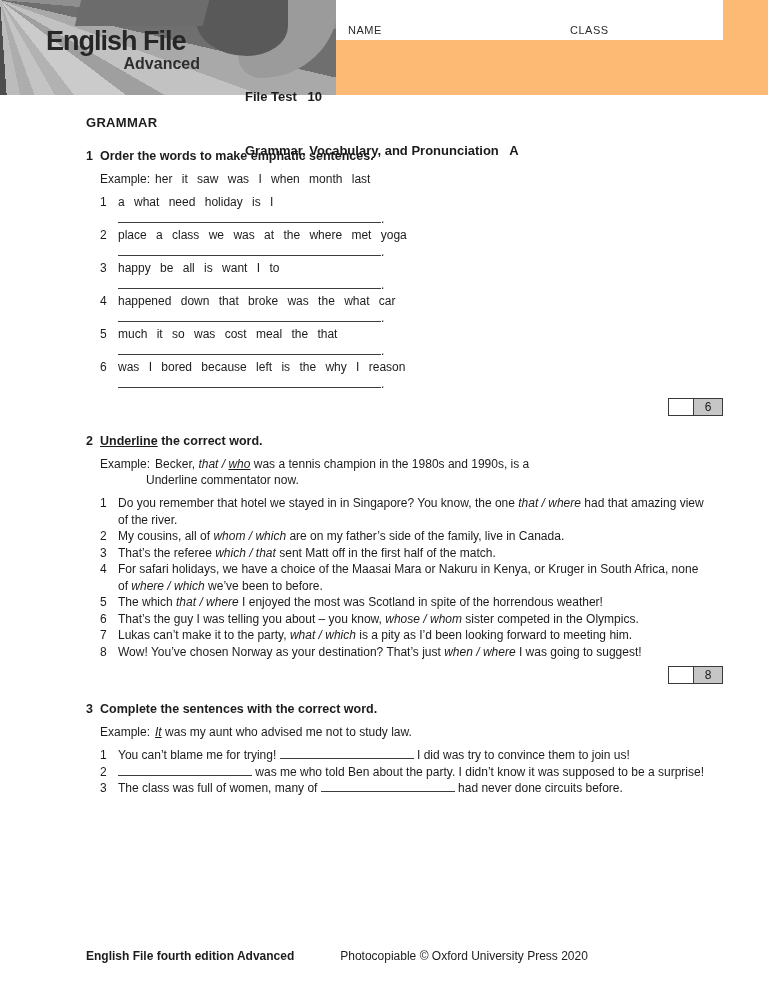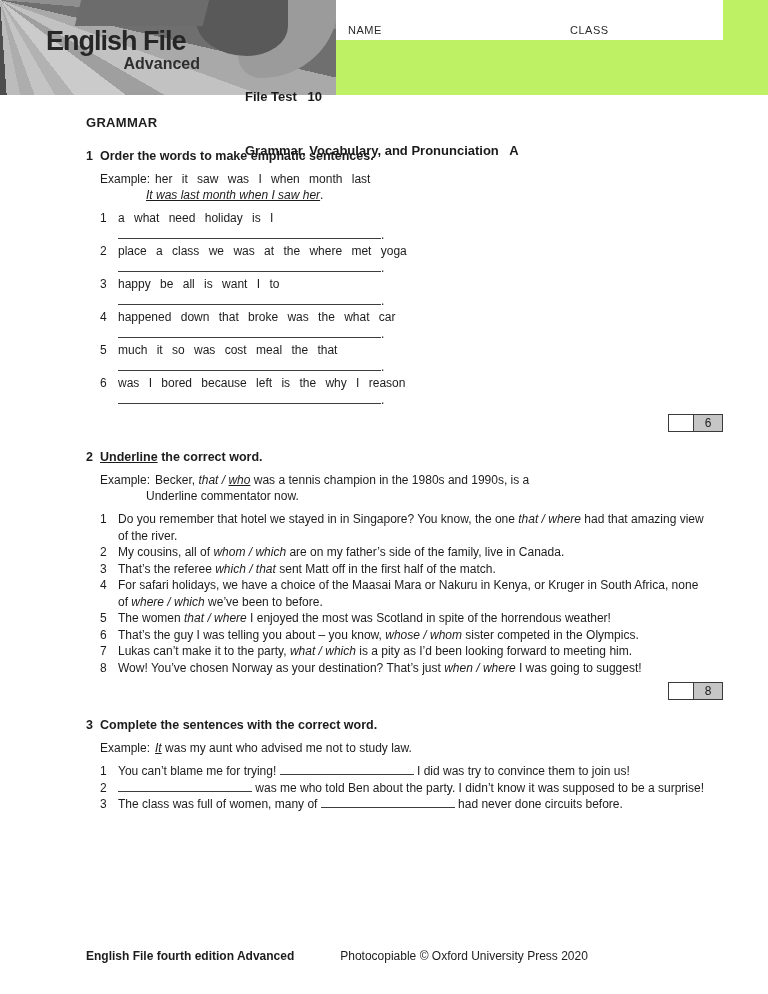--- a/index.html
+++ b/index.html
@@ -4,21 +4,21 @@
 <style>
   * { margin:0; padding:0; box-sizing:border-box; }
   html,body { background:#e8e8e8; }
   .page {
     position:relative; width:768px; height:994px; margin:0 auto;
     background:#ffffff; color:#1c1c1c;
     font-family:"Liberation Sans", sans-serif; font-size:12px; line-height:16px;
     overflow:hidden;
   }
   
-  .header { position:absolute; left:0; top:0; width:768px; height:95px; background:#bef264; }
+  .header { position:absolute; left:0; top:0; width:768px; height:95px; background:#fdba74; }
   .logo-fan {
     position:absolute; left:0; top:0; width:336px; height:95px; overflow:hidden;
     background: conic-gradient(from 90deg at 0px 0px,
       #8f8f8f 0deg 5deg,
       #6f6f6f 5deg 13deg,
       #a9a9a9 13deg 20deg,
       #c2c2c2 20deg 30deg,
       #9f9f9f 30deg 37deg,
       #cbcbcb 37deg 52deg,
       #b2b2b2 52deg 60deg,
@@ -102,23 +102,20 @@
 
     <div class="sechead">
       <span class="secnum">1</span>
       <span>Order the words to make emphatic sentences.</span>
     </div>
 
     <div class="example">
       <div>
         <span class="exlabel">Example:</span><span class="wsp">her it saw was I when month last</span>
       </div>
-      <div class="exans-row">
-        <span class="ans">It was last month when I saw her</span><span>.</span>
-      </div>
     </div>
 
     <div class="item1">
       <span class="inum">1</span>
       <div class="ibody">
         <div class="wsp">a what need holiday is I</div>
         <div class="blankrow"><span class="blank blank-l"></span><span>.</span></div>
       </div>
     </div>
     <div class="item1">
@@ -185,21 +182,21 @@
     <div class="item2">
       <span class="inum">3</span>
       <div class="ibody2"><span>That’s the referee </span><span class="it">which / that</span><span> sent Matt off in the first half of the match.</span></div>
     </div>
     <div class="item2">
       <span class="inum">4</span>
       <div class="ibody2"><span>For safari holidays, we have a choice of the Maasai Mara or Nakuru in Kenya, or Kruger in South Africa, none of </span><span class="it">where / which</span><span> we’ve been to before.</span></div>
     </div>
     <div class="item2">
       <span class="inum">5</span>
-      <div class="ibody2"><span>The women </span><span class="it">that / where</span><span> I enjoyed the most was Scotland in spite of the horrendous weather!</span></div>
+      <div class="ibody2"><span>The which </span><span class="it">that / where</span><span> I enjoyed the most was Scotland in spite of the horrendous weather!</span></div>
     </div>
     <div class="item2">
       <span class="inum">6</span>
       <div class="ibody2"><span>That’s the guy I was telling you about – you know, </span><span class="it">whose / whom</span><span> sister competed in the Olympics.</span></div>
     </div>
     <div class="item2">
       <span class="inum">7</span>
       <div class="ibody2"><span>Lukas can’t make it to the party, </span><span class="it">what / which</span><span> is a pity as I’d been looking forward to meeting him.</span></div>
     </div>
     <div class="item2">

